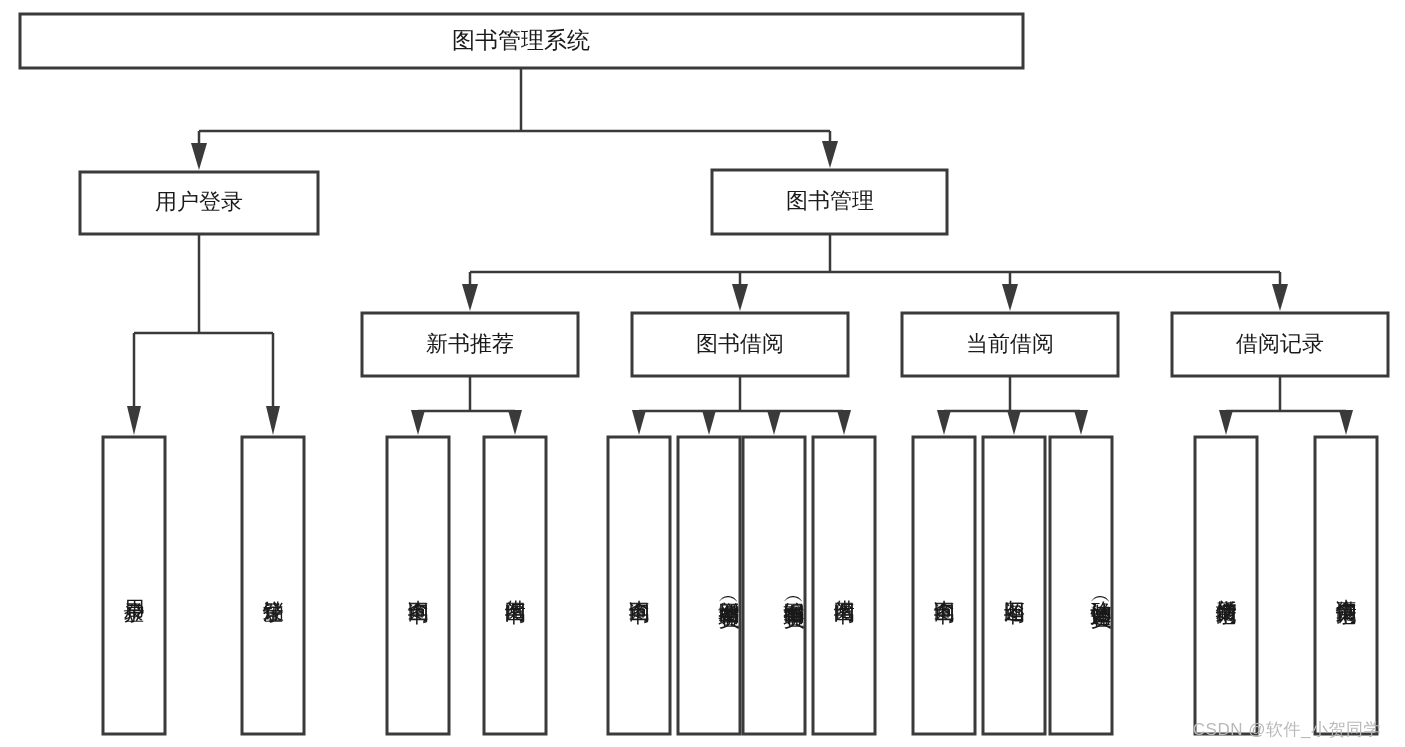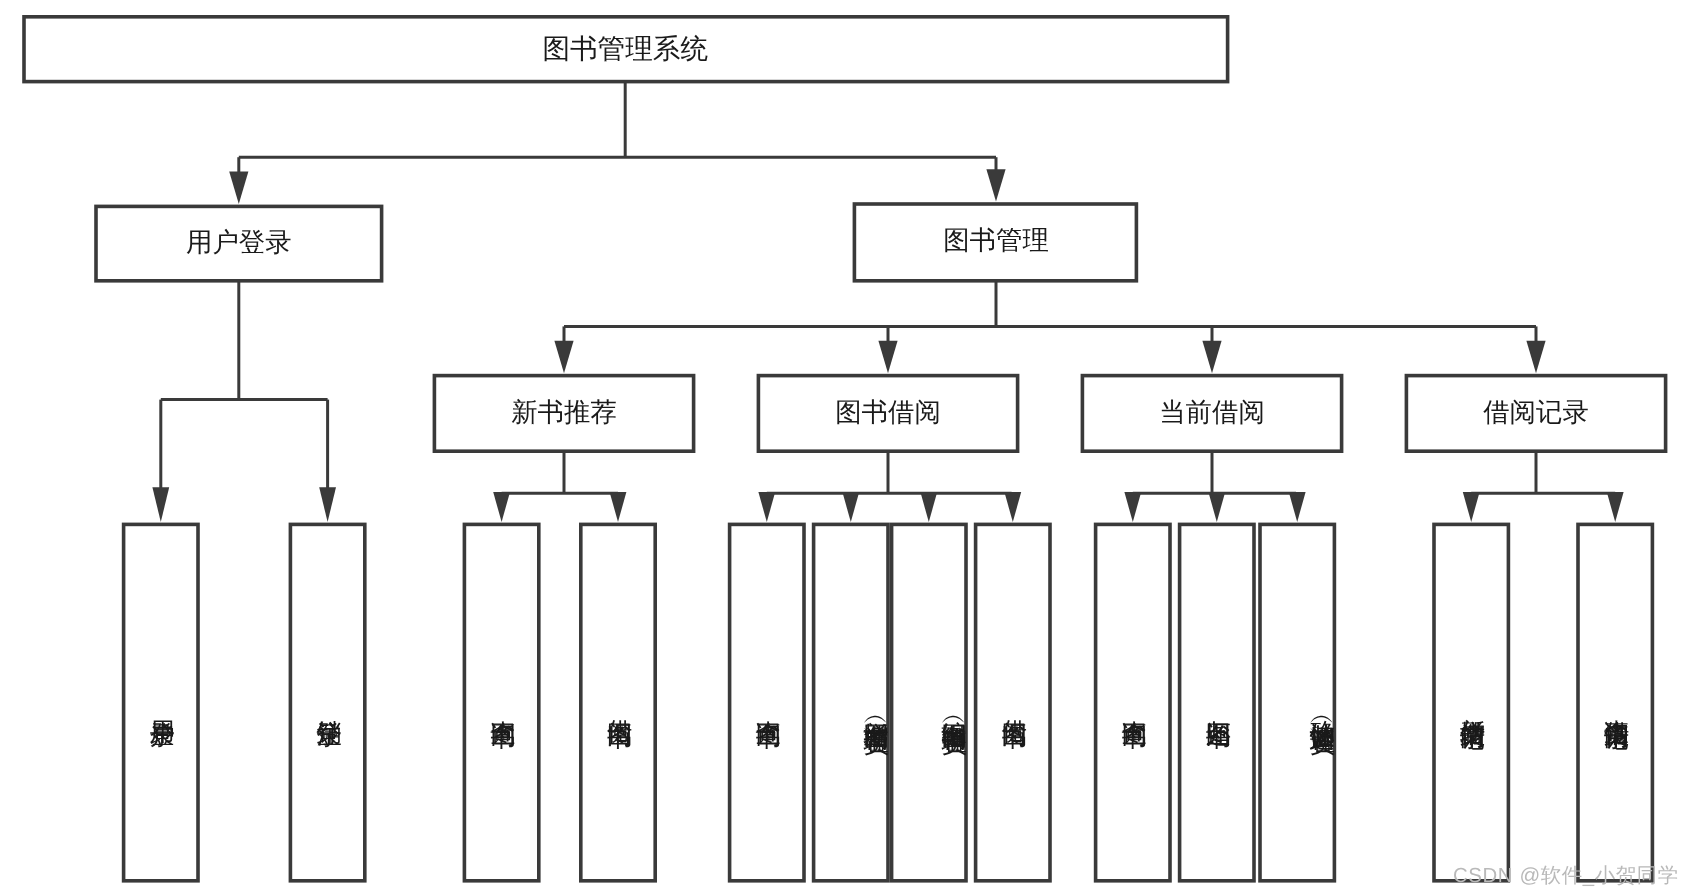--- a/index.html
+++ b/index.html
@@ -65,21 +65,21 @@
     text-orientation: upright;
     letter-spacing: 0.06em;
     text-align: center;
     display: flex;
     align-items: center;
     justify-content: center;
     pointer-events: none;
   }
   .watermark {
     position: absolute;
-    right: 6px;
+    right: 24px;
     bottom: 6px;
     font-family: "Liberation Sans", "DejaVu Sans", sans-serif;
     font-size: 17px;
     color: #b9b9b9;
     letter-spacing: 0.03em;
     user-select: none;
   }
 </style>
 </head>
 <body>

